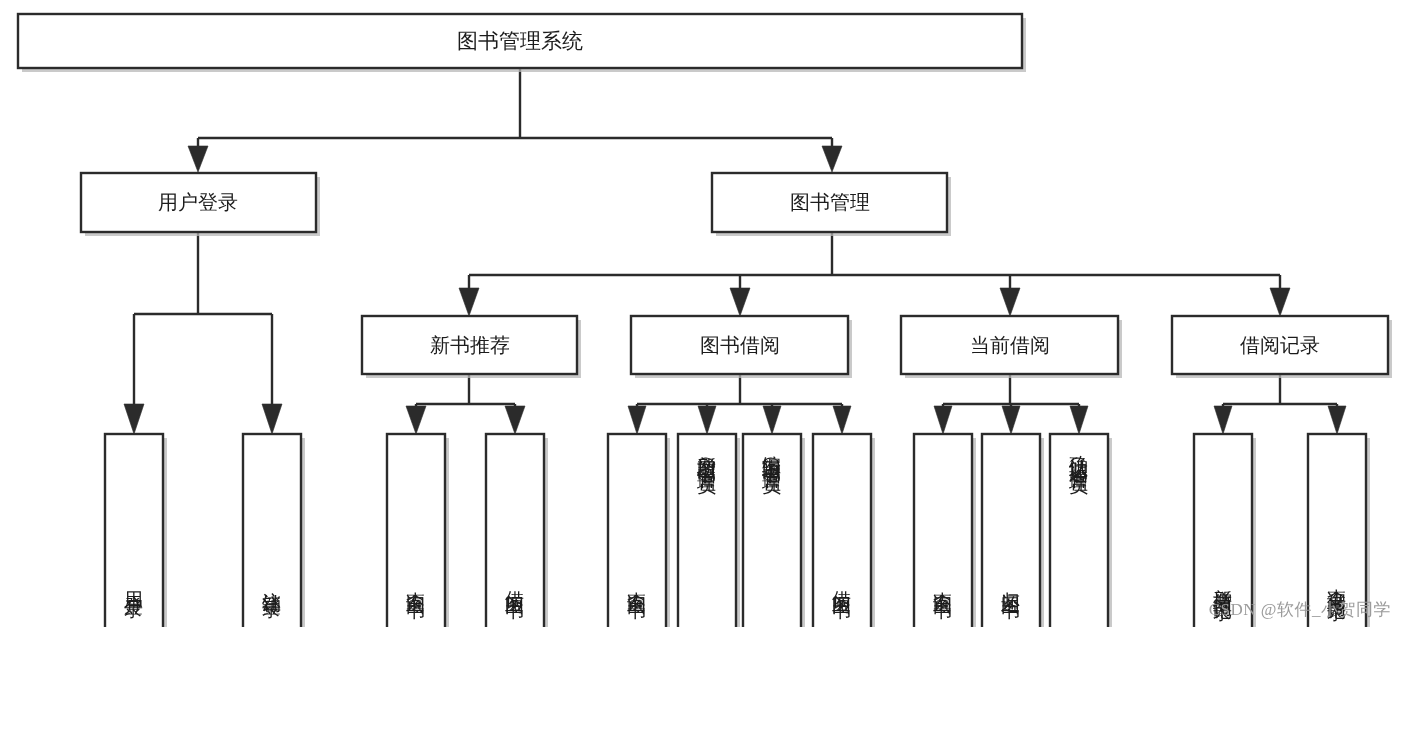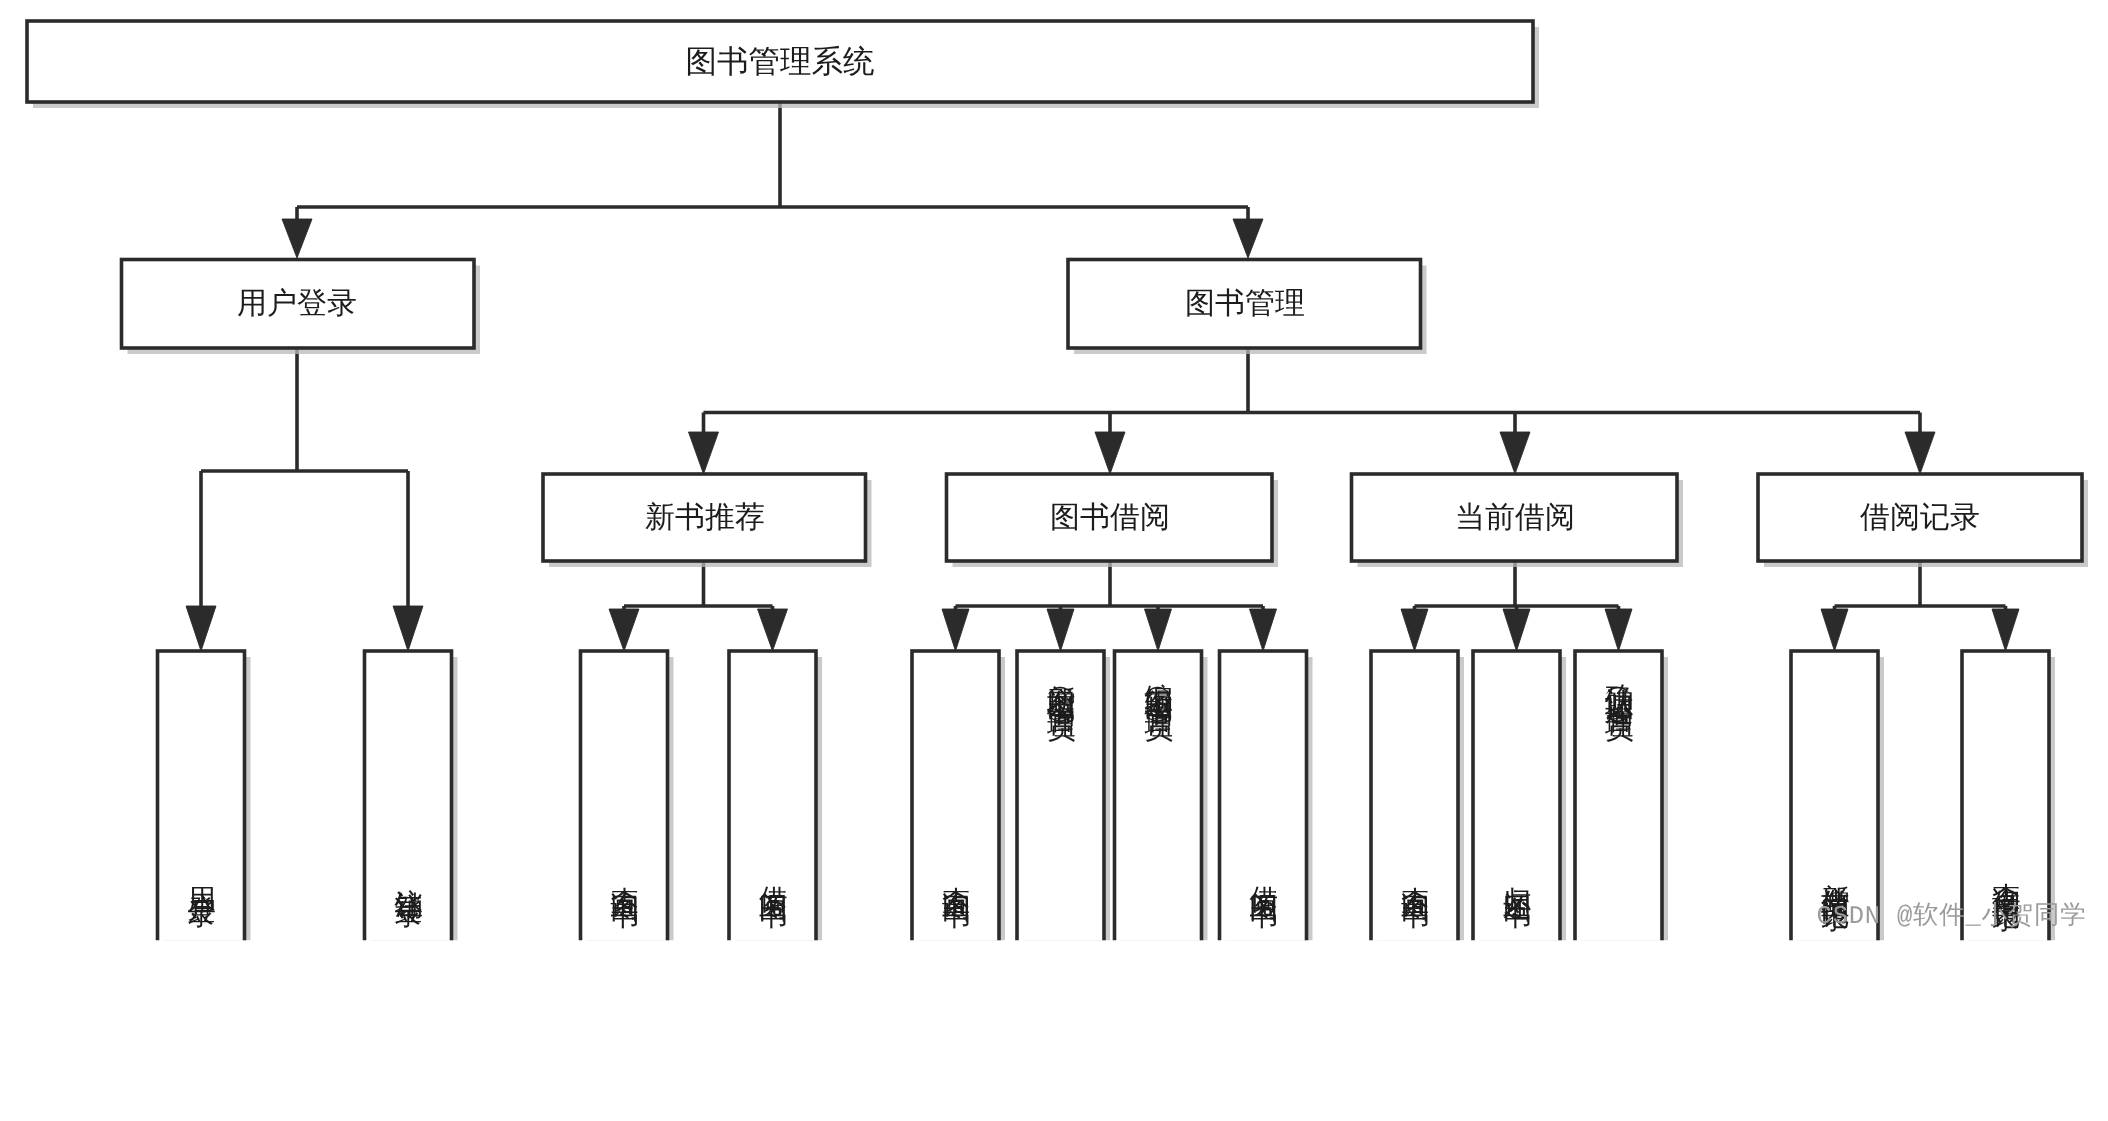--- a/index.html
+++ b/index.html
@@ -73,21 +73,21 @@
     font-size: 19px;
     line-height: 1.0;
     letter-spacing: 3px;
     color: #1c1c1c;
     white-space: nowrap;
   }
   .watermark {
     position: absolute;
     right: 14px;
     bottom: 6px;
-    font-family: Liberation Mono, monospace;
+    font-family: Liberation Serif, serif;
     font-size: 17px;
     color: #9b9b9b;
     letter-spacing: 0.5px;
     white-space: nowrap;
   }
 </style>
 </head>
 <body>
 
 <div id="diagram-root">

